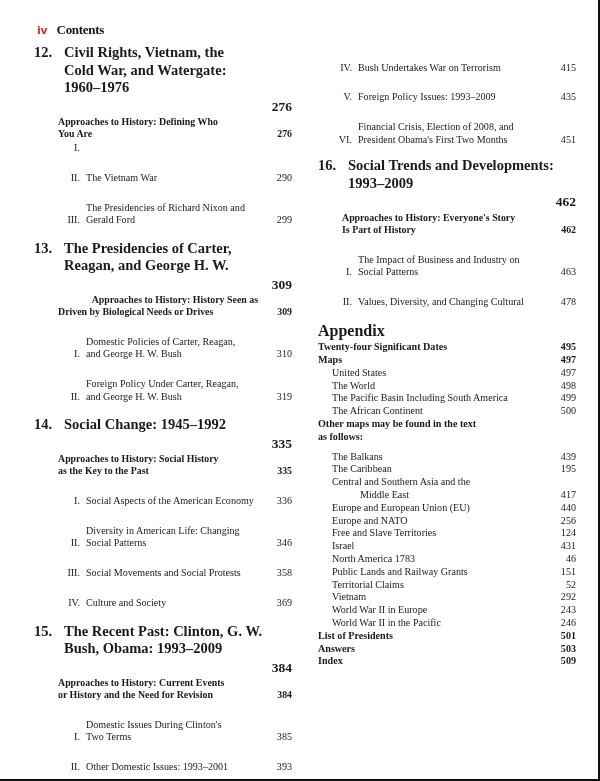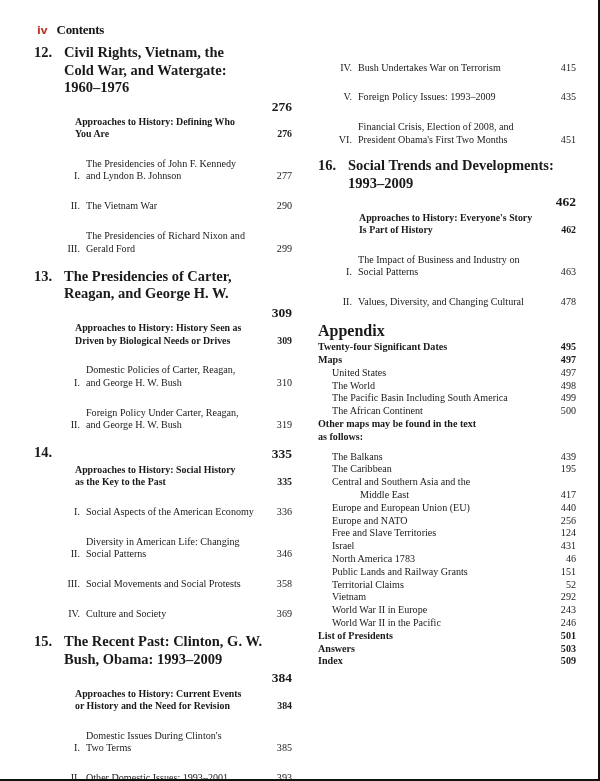--- a/index.html
+++ b/index.html
@@ -96,21 +96,21 @@
     font-size: 13.5px;
     line-height: 17.5px;
   }
 
   
   .approach {
     position: relative;
     font-weight: bold;
     font-size: 9.9px;
     line-height: 12.2px;
-    margin-left: 41px;
+    margin-left: 24px;
     padding-right: 34px;
     margin-top: 1px;
   }
   .approach .pg {
     position: absolute;
     right: 0;
     bottom: 0;
     font-weight: bold;
     font-size: 9.9px;
   }
@@ -191,25 +191,20 @@
             <span class="ch-num">12.</span>
             <span class="ch-title-wrap"><span class="ch-title"><span class="ln" style="display: block;">Civil Rights, Vietnam, the</span><span class="ln" style="display: block;">Cold War, and Watergate:</span><span class="ln" style="display: block;">1960–1976</span><span class="pg">276</span></span></span>
           </div>
           <div class="approach">
             <span class="ln" style="display: block;">Approaches to History: Defining Who</span>
             <span class="ln" style="display: block;">You Are</span>
             <span class="pg">276</span>
           </div>
           <div class="sec sec-left">
             <span class="rn">I.</span>
-            <span class="body">
-              <span class="ln">The Presidencies of John F. Kennedy</span>
-              <span class="ln">and Lyndon B. Johnson</span>
-              <span class="pg">277</span>
-            </span>
           </div>
           <div class="sec sec-left">
             <span class="rn">II.</span>
             <span class="body">
               <span class="ln">The Vietnam War</span>
               <span class="pg">290</span>
             </span>
           </div>
           <div class="sec sec-left">
             <span class="rn">III.</span>
@@ -219,21 +214,21 @@
               <span class="pg">299</span>
             </span>
           </div>
         </div>
         <div class="chapter">
           <div class="ch-head">
             <span class="ch-num">13.</span>
             <span class="ch-title-wrap"><span class="ch-title"><span class="ln" style="display: block;">The Presidencies of Carter,</span><span class="ln" style="display: block;">Reagan, and George H. W.</span><span class="pg">309</span></span></span>
           </div>
           <div class="approach">
-            <span class="ln" style="display: block;">Approaches to History: History Seen as</span>
+            <span class="ln" style="display: block; text-align: right;">Approaches to History: History Seen as</span>
             <span class="ln" style="display: block;">Driven by Biological Needs or Drives</span>
             <span class="pg">309</span>
           </div>
           <div class="sec sec-left">
             <span class="rn">I.</span>
             <span class="body">
               <span class="ln">Domestic Policies of Carter, Reagan,</span>
               <span class="ln">and George H. W. Bush</span>
               <span class="pg">310</span>
             </span>
@@ -243,21 +238,21 @@
             <span class="body">
               <span class="ln">Foreign Policy Under Carter, Reagan,</span>
               <span class="ln">and George H. W. Bush</span>
               <span class="pg">319</span>
             </span>
           </div>
         </div>
         <div class="chapter">
           <div class="ch-head">
             <span class="ch-num">14.</span>
-            <span class="ch-title-wrap"><span class="ch-title"><span class="pg">335</span></span></span>
+            <span class="ch-title-wrap"><span class="ch-title"><span class="ln" style="display: block;">Social Change: 1945–1992</span><span class="pg">335</span></span></span>
           </div>
           <div class="approach">
             <span class="ln" style="display: block;">Approaches to History: Social History</span>
             <span class="ln" style="display: block;">as the Key to the Past</span>
             <span class="pg">335</span>
           </div>
           <div class="sec sec-left">
             <span class="rn">I.</span>
             <span class="body">
               <span class="ln">Social Aspects of the American Economy</span>

